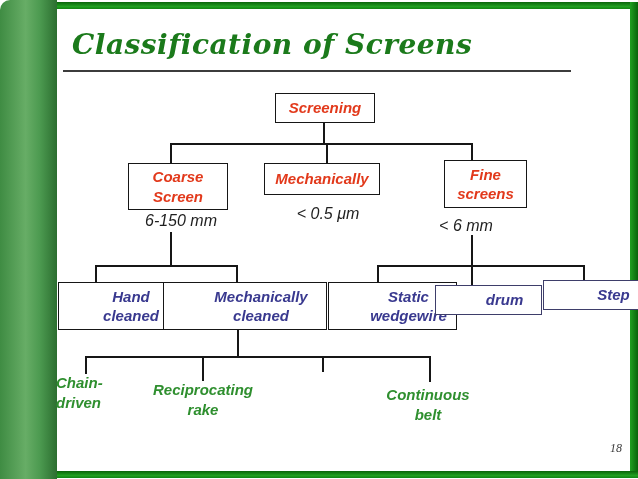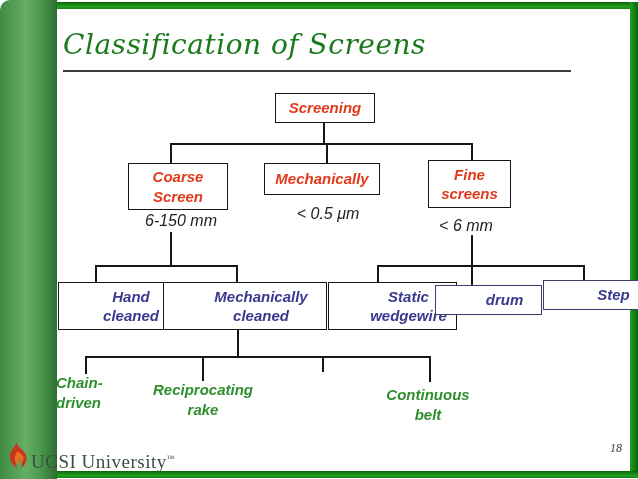--- a/index.html
+++ b/index.html
@@ -20,22 +20,22 @@
   .bar-right{
     position:absolute;left:630px;top:2px;width:8px;height:476px;
     background:linear-gradient(90deg,#21a021,#0a640a);
   }
   .bar-bottom{
     position:absolute;left:57px;top:471px;width:581px;height:7px;
     background:linear-gradient(180deg,#0a640a,#21a021 65%,#128212);
   }
   
   .title{
-    position:absolute;left:63px;top:28px;width:540px;
-    font-family:"DejaVu Serif",serif;font-style:italic;font-weight:normal;
+    position:absolute;left:72px;top:28px;width:540px;
+    font-family:"DejaVu Serif",serif;font-style:italic;font-weight:bold;
     font-size:28px;color:#1b7a1b;letter-spacing:.5px;white-space:nowrap;
   }
   .title-rule{position:absolute;left:63px;top:70px;width:508px;height:2px;background:#3c3c3c;}
   
   .node{
     position:absolute;border:1.5px solid #161616;background:#fff;
     display:flex;align-items:center;justify-content:center;text-align:center;
     font-weight:bold;font-style:italic;font-size:15px;line-height:1.3;
     white-space:pre-line;
   }
@@ -52,21 +52,21 @@
   }
   .leaf.left{text-align:left;}
   
   .vline,.hline{position:absolute;background:#161616;}
   .vline{width:2px;}
   .hline{height:2px;}
   
   #n-screening{left:275px;top:93px;width:98px;height:28px;font-style:italic;}
   #n-coarse{left:128px;top:163px;width:98px;height:45px;}
   #n-micro{left:264px;top:163px;width:114px;height:30px;}
-  #n-fine{left:428px;top:160px;width:81px;height:46px;text-align:center;}
+  #n-fine{left:444px;top:160px;width:81px;height:46px;text-align:center;}
   #n-hand{left:58px;top:282px;width:80px;height:46px;}
   #n-mech{left:163px;top:282px;width:130px;height:46px;}
   #n-static{left:328px;top:282px;width:95px;height:46px;}
   #n-drum{left:435px;top:285px;width:73px;height:28px;}
   #n-step{left:543px;top:280px;width:75px;height:28px;}
   #m-coarse{left:133px;top:212px;width:96px;}
   #m-micro{left:286px;top:205px;width:84px;}
   #m-fine{left:428px;top:217px;width:76px;}
   #leaf-chain{left:56px;top:373px;width:66px;}
   #leaf-recip{left:141px;top:380px;width:124px;}
@@ -142,25 +142,16 @@
   <div class="node navy navy-border" id="n-drum">drum</div>
   <div class="node navy navy-border" id="n-step">Step</div>
 
   <div class="leaf left" id="leaf-chain">Chain-
 driven</div>
   <div class="leaf" id="leaf-recip">Reciprocating
 rake</div>
   <div class="leaf" id="leaf-cont">Continuous
 belt</div>
 
-  <div class="logo">
-    <span>
-      <svg width="20" height="28" viewBox="0 0 20 28">
-        <path fill="#c8381f" d="M9 0c1 5-5 8-6 14-1 5 2 10 7 13-2-4-2-8 1-11 3 3 5 7 3 11 4-3 7-7 5-13C17 8 10 7 9 0z"></path>
-        <path fill="#e8711f" d="M10 10c0 3-3 5-2 9 .5 3 2 4 4 5-1-3 0-5 1-7 1 2 2 4 1 6 2-2 3-5 2-8-1-2-4-3-6-5z"></path>
-      </svg>
-    </span>
-    <span class="logo-text"><span>UCSI University</span><span class="logo-tm">™</span></span>
-  </div>
 
   <div class="pagenum">18</div>
 
 </div>
 
 </body></html>

